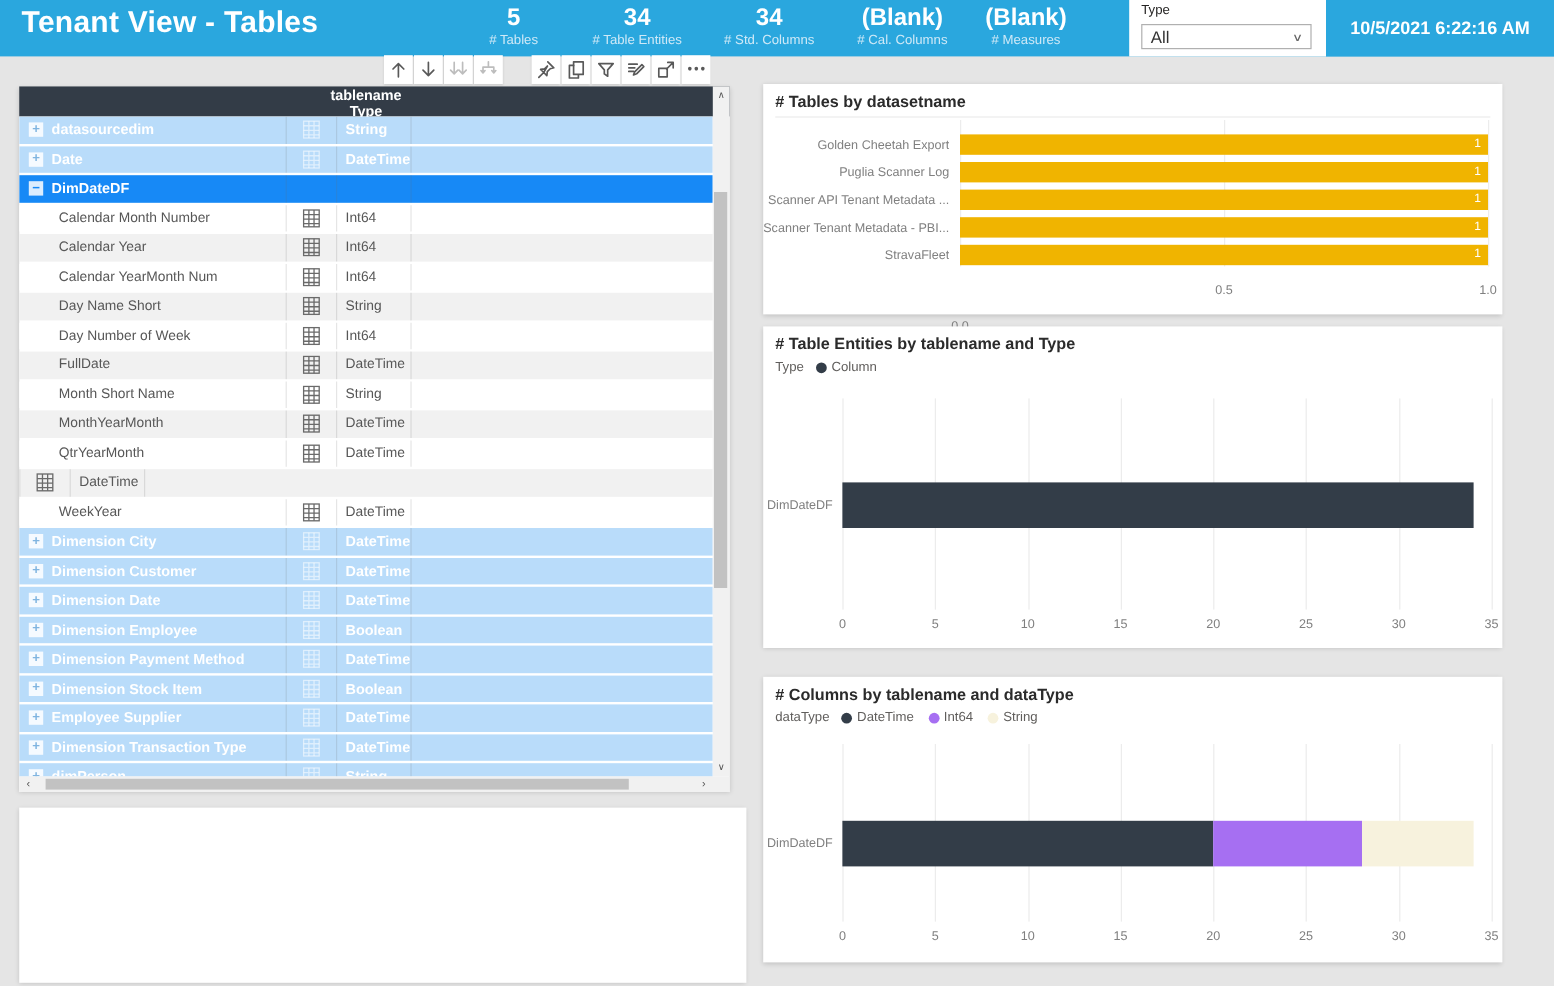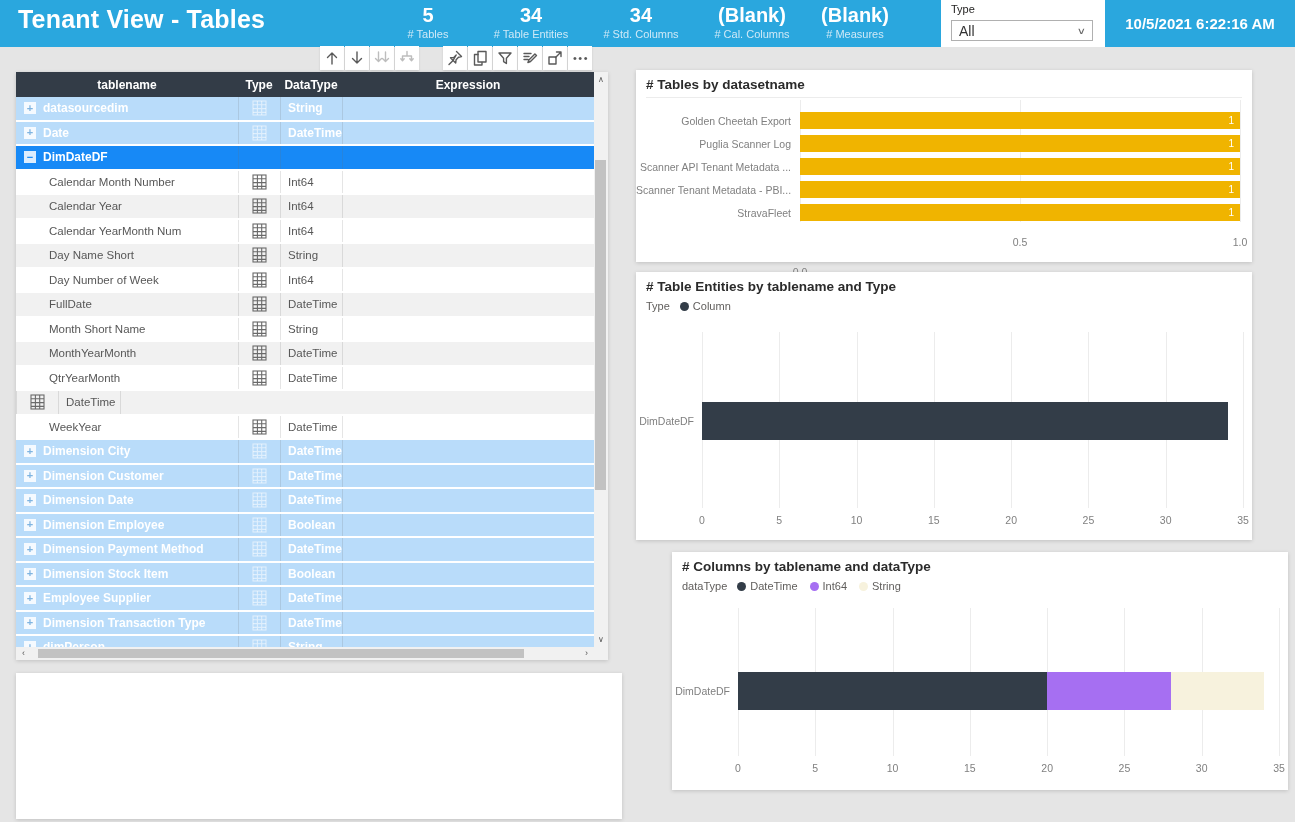--- a/index.html
+++ b/index.html
@@ -29,37 +29,37 @@
   .tbtn.disabled{color:#bdbdbd;}
   .tbtn.gap{margin-left:23px;}
   .tbtn .dots{font-size:11px;letter-spacing:1.5px;color:#595959;padding-left:2px;}
 
   
   .card{position:absolute;background:#fff;box-shadow:0 1px 4px rgba(0,0,0,.16);}
   .table-card{left:16px;top:72px;width:592px;height:588px;}
   .empty-card{left:16px;top:673px;width:606px;height:146px;}
   #chart1{left:636px;top:70px;width:616px;height:192px;}
   #chart2{left:636px;top:272px;width:616px;height:268px;}
-  #chart3{left:636px;top:552px;width:616px;height:238px;margin-left:36px;}
+  #chart3{left:636px;top:564px;width:616px;height:238px;}
   .ctitle{position:absolute;left:10px;top:7px;font-size:13.5px;font-weight:bold;color:#2b2b2b;}
   .ctitle.rule{width:596px;border-bottom:1px solid #ececec;padding-bottom:5px;}
   .plot{position:absolute;left:0;top:0;right:0;bottom:0;}
   .gridline{position:absolute;width:1px;background:#ececec;}
   .tick-label{position:absolute;transform:translateX(-50%);font-size:10.5px;color:#808080;}
   .cat-label{position:absolute;text-align:right;font-size:10.5px;color:#808080;white-space:nowrap;overflow:hidden;}
   .bar{position:absolute;}
   .bar-label{position:absolute;right:6px;top:50%;transform:translateY(-50%);font-size:10px;color:#fff;}
   .legend{position:absolute;left:10px;top:28px;display:flex;align-items:center;font-size:11px;color:#605e5c;}
   .legend .ltitle{margin-right:10px;}
   .legend .litem{display:flex;align-items:center;margin-right:12px;cursor:pointer;}
   .legend .dot{width:9px;height:9px;border-radius:50%;margin-right:4px;}
 
   
   .thead{position:absolute;left:0;top:0;right:0;height:25px;background:#333C47;display:flex;align-items:center;
-         color:#fff;font-size:12px;font-weight:bold;padding-right:14px;box-sizing:border-box;}
+         color:#fff;font-size:12px;font-weight:bold;padding-right:14px;box-sizing:border-box;flex-direction:column;}
   .th{text-align:center;}
   .th-name{width:222px;} .th-type{width:42px;} .th-dt{width:62px;} .th-expr{flex:1;}
   .tbody{position:absolute;left:0;top:25px;right:14px;bottom:13px;overflow:hidden;}
   .trow{display:flex;align-items:center;height:22.5px;margin-bottom:2px;font-size:11.5px;cursor:pointer;}
   .trow .cell{height:100%;display:flex;align-items:center;box-sizing:border-box;}
   .c-name{width:222px;padding-left:8px;}
   .c-type{width:42px;justify-content:center;border-left:1px solid rgba(110,110,110,.18);}
   .c-dt{width:62px;padding-left:7px;border-left:1px solid rgba(110,110,110,.18);}
   .c-expr{flex:1;border-left:1px solid rgba(110,110,110,.18);}
   .trow.parent{background:#B9DCFA;color:#fff;font-weight:bold;font-size:12px;}

